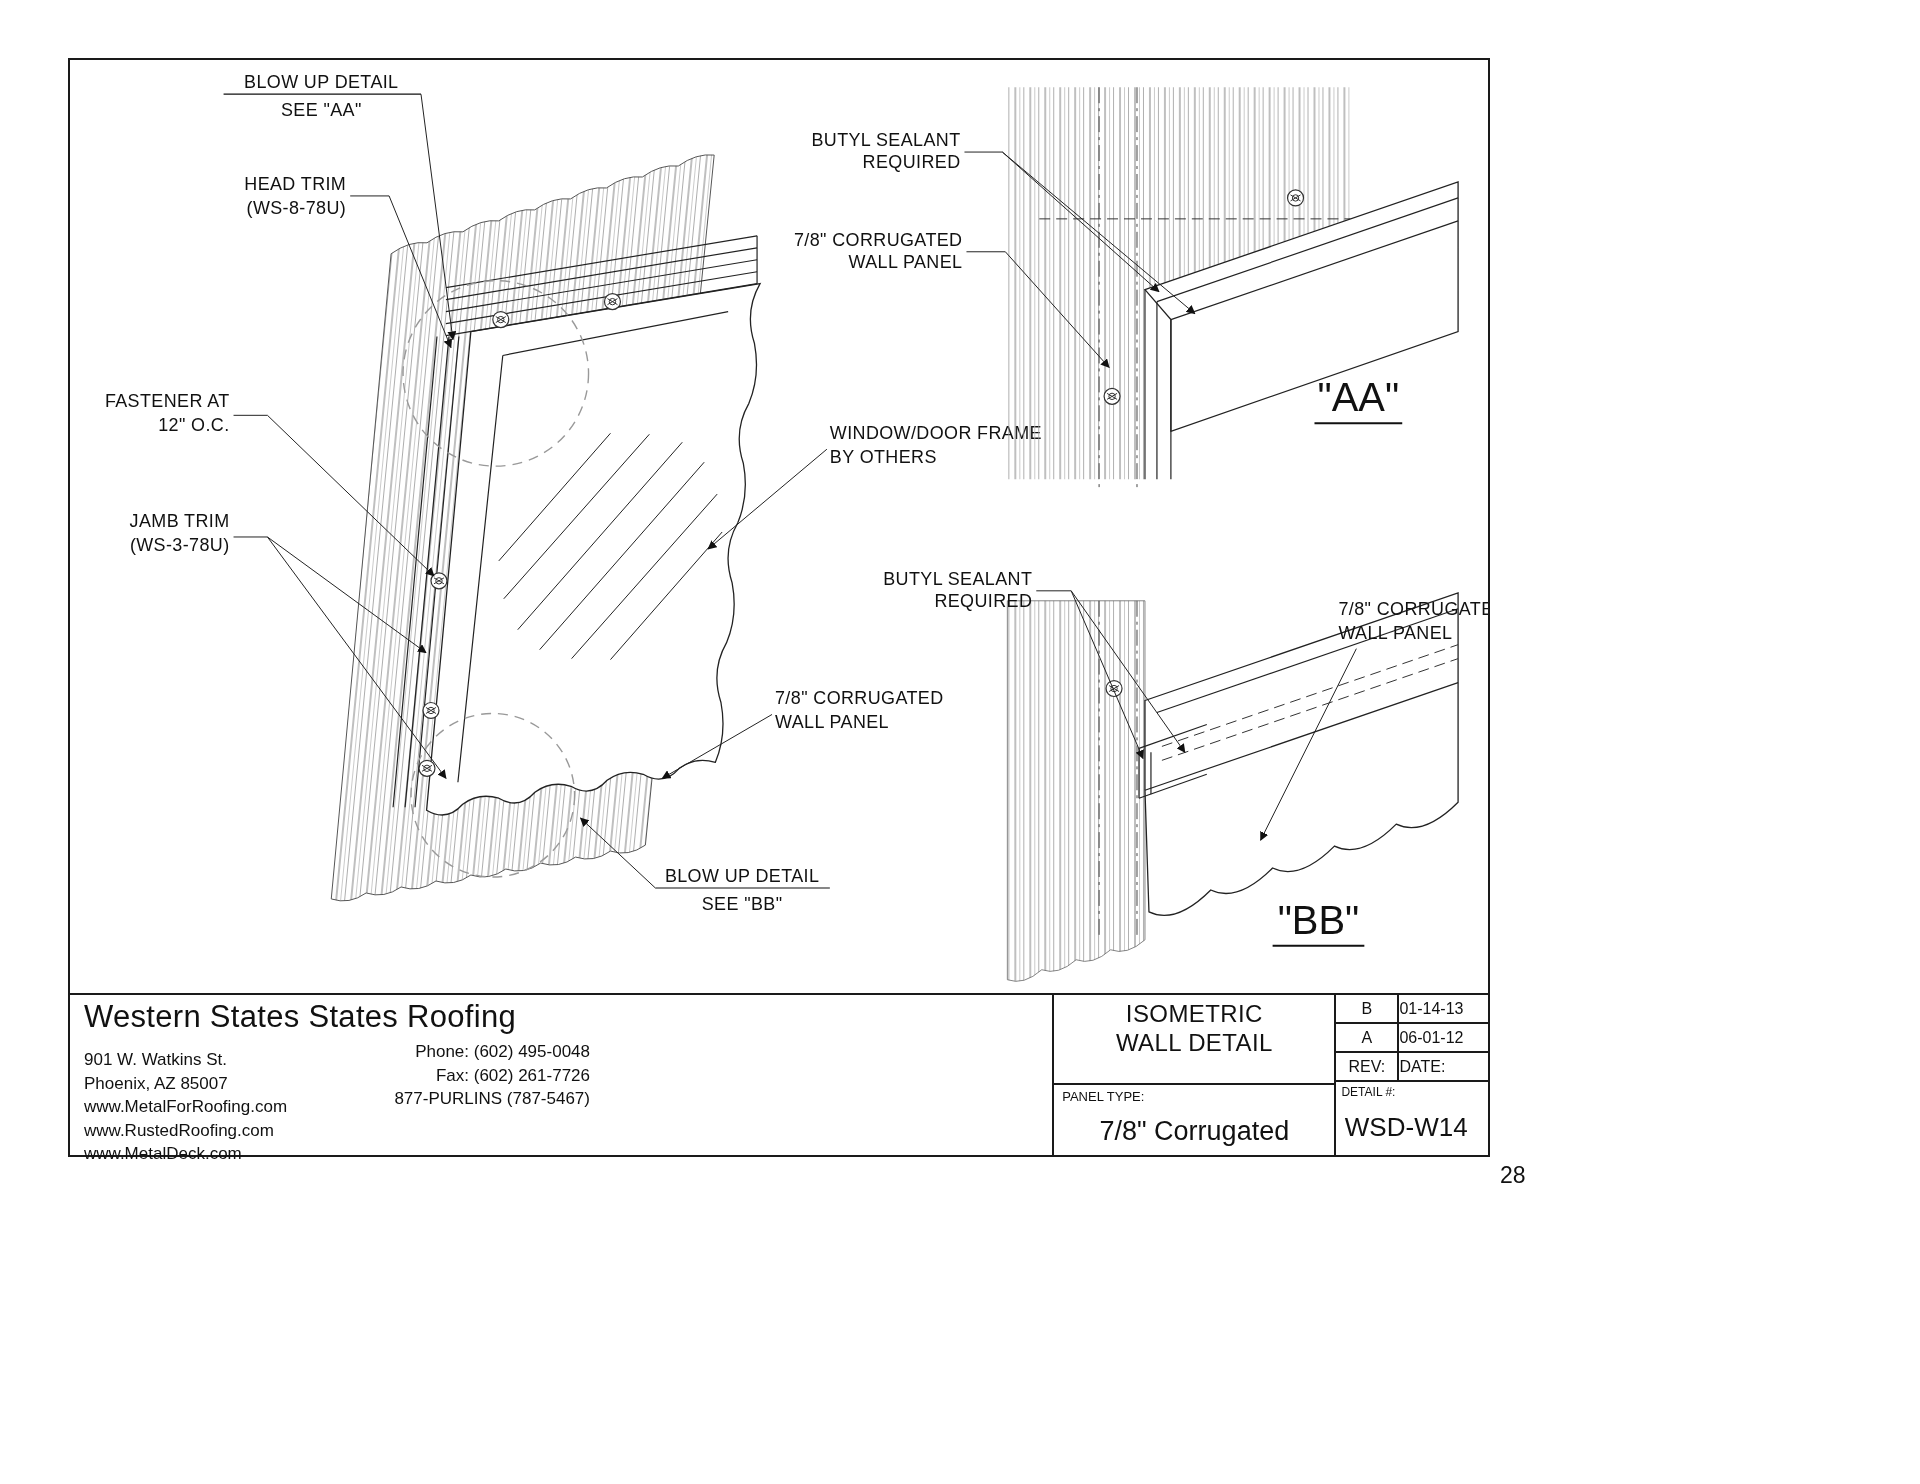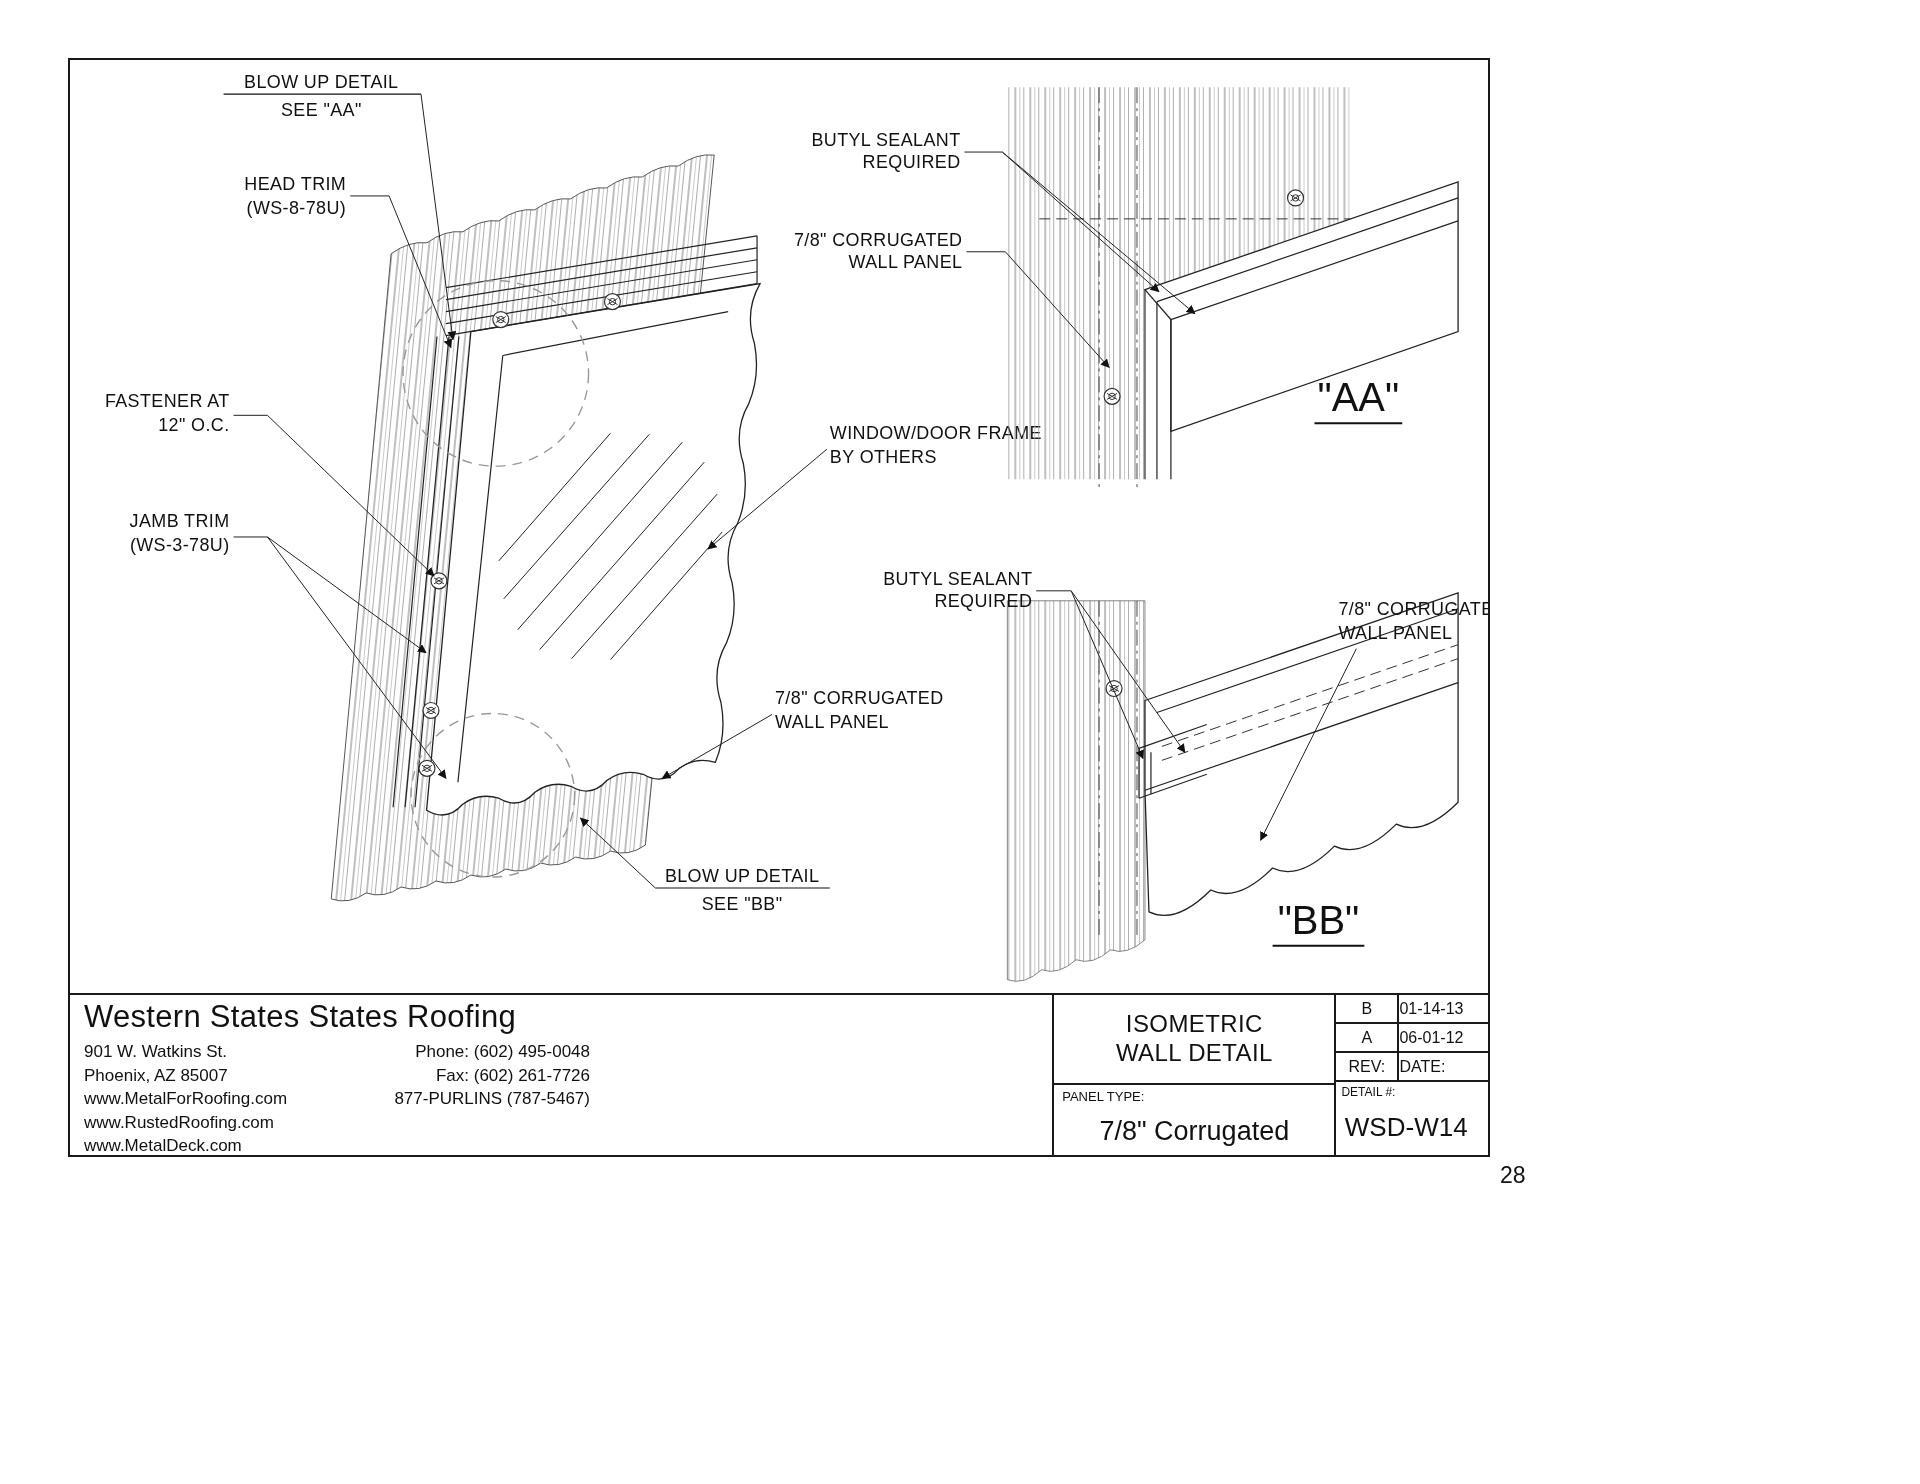--- a/index.html
+++ b/index.html
@@ -9,25 +9,25 @@
   .frame { position:absolute; left:68px; top:58px; width:1422px; height:1099px;
            border:2px solid #1a1a1a; background:#fff; }
   .drawing-svg { position:absolute; left:0; top:0; }
 
   
   .titleblock { position:absolute; left:0; top:933px; width:100%; height:164px;
                 border-top:2px solid #1a1a1a; display:flex; }
   .tb-company { width:987px; border-right:2px solid #1a1a1a; padding:4px 0 0 14px; }
   .company-name { font-size:31px; letter-spacing:0.3px; }
   .company-cols { display:flex; margin-top:5px; }
-  .col-a { width:306px; font-size:17px; line-height:23.5px; }
+  .col-a { width:306px; font-size:17px; line-height:23.5px;margin-top:8px; }
   .col-b { width:200px; font-size:17px; line-height:23.5px; text-align:right; }
   .tb-mid { width:283px; border-right:2px solid #1a1a1a; display:flex; flex-direction:column; }
   .tb-mid-title { height:90px; border-bottom:2px solid #1a1a1a; text-align:center;
-                  font-size:24px; line-height:29px; padding-top:14px; letter-spacing:0.4px; }
+                  font-size:24px; line-height:29px; padding-top:4px; letter-spacing:0.4px; }
   .tb-mid-panel { flex:1; position:relative; }
   .panel-label { position:absolute; left:8px; top:4px; font-size:13px; }
   .panel-value { position:absolute; left:0; right:0; bottom:10px; text-align:center; font-size:27px; }
   .tb-right { width:152px; display:flex; flex-direction:column; }
   .rev-row { height:29px; border-bottom:2px solid #1a1a1a; display:flex; font-size:16px; }
   .rev-c { width:63px; border-right:2px solid #1a1a1a; text-align:center; line-height:27px; }
   .rev-d { flex:1; line-height:27px; }
   .detail-cell { flex:1; position:relative; }
   .detail-label { position:absolute; left:5px; top:3px; font-size:12px; }
   .detail-value { position:absolute; left:0; right:12px; bottom:14px; text-align:center; font-size:26px; }

